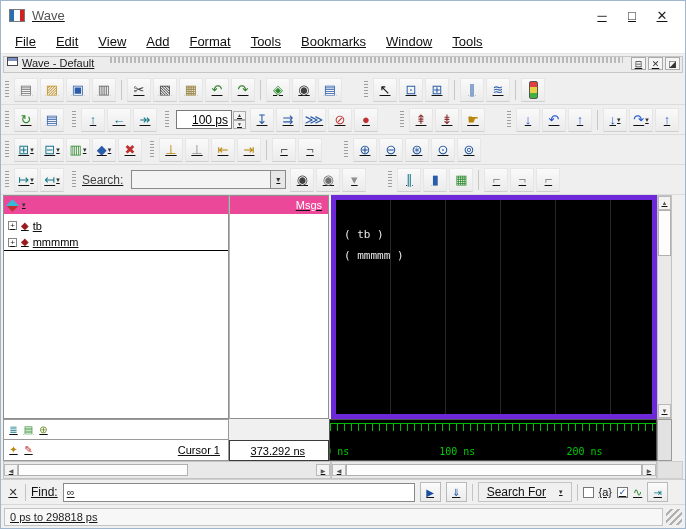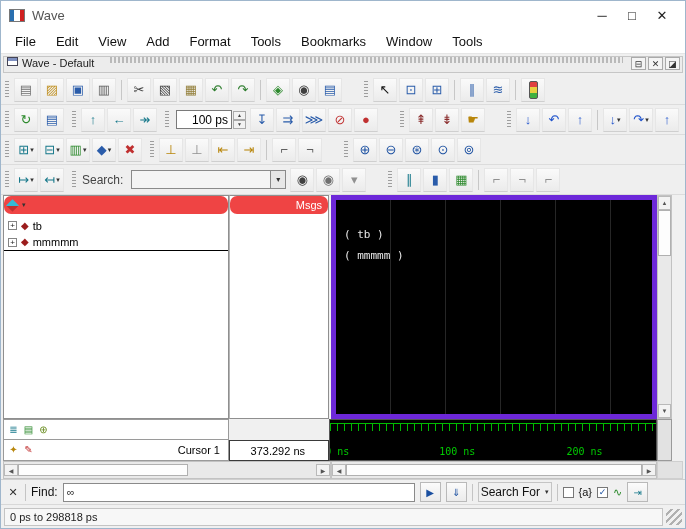--- a/index.html
+++ b/index.html
@@ -1,20 +1,20 @@
 <!DOCTYPE html>
 <html><head>
 <meta charset="utf-8">
 <style>
   * { box-sizing: border-box; margin: 0; padding: 0; }
   html,body { background:#9aa5b1; }
   body { font-family:"Liberation Sans", sans-serif; font-size:12px; color:#111; }
 
   .window { width:686px; height:529px; background:#f0f0f0; border:1px solid #9fb6cc;
-            display:flex; flex-direction:column; overflow:hidden; }
+            display:flex; flex-direction:column; overflow:hidden;text-decoration:underline; }
 
   
   .titlebar { height:28px; background:#fff; display:flex; align-items:center; padding:0 8px; flex:0 0 28px; }
   .app-icon { width:16px; height:13px; border:1px solid #777;
               background:linear-gradient(90deg,#2a6fb0 0 30%,#ffffff 30% 72%,#d02020 72%); }
   .title { margin-left:7px; font-size:13px; color:#555; }
   .winbtns { margin-left:auto; display:flex; }
   .winbtn { width:30px; text-align:center; font-size:13px; color:#222; cursor:default; }
 
   
@@ -55,21 +55,21 @@
   .tcombo { display:flex; align-items:center; margin:0 3px; }
   .tcombo-input { width:140px; height:19px; border:1px solid #8a8a8a; background:#f4f4f4; font-family:inherit; }
   .combo-caret { width:15px; height:19px; border:1px solid #8a8a8a; border-left:none; background:#e7e7e7;
                  font-size:8px; display:flex; align-items:center; justify-content:center; color:#333; }
   .tbtn.traffic::before { content:""; width:7px; height:16px; border-radius:2px; border:1px solid #555;
         background:linear-gradient(180deg,#e04040 0 33%,#e8d040 33% 66%,#40b040 66%); }
 
   
   .main { flex:1 1 auto; min-height:0; display:flex; margin:0 2px; }
   .tree-pane { width:226px; background:#fff; border:1px solid #8f8f8f; display:flex; flex-direction:column; }
-  .col-header { height:18px; background:#ef4444; flex:0 0 18px; display:flex; align-items:center;border-radius:7px; }
+  .col-header { height:18px; background:#ec4899; flex:0 0 18px; display:flex; align-items:center; }
   .layout-icon { width:9px; height:9px; margin:0 5px 0 4px; transform:rotate(45deg);
                  background:linear-gradient(135deg,#35b9d6 0 50%,#c03030 50%); }
   .hdr-caret { font-size:7px; color:#333; }
   .tree-body { flex:1; padding-top:3px; overflow:hidden; }
   .titem { display:flex; align-items:center; height:17px; padding-left:4px; gap:4px; font-size:11px; }
   .titem.underline { border-bottom:1px solid #000; }
   .expander { width:9px; height:9px; border:1px solid #848484; background:#fff; font-size:8px; line-height:7px;
               text-align:center; color:#222; flex:0 0 9px; }
   .diamond { color:#9b1c1c; font-size:10px; line-height:1; }
   .tlabeltext { color:#000; }
@@ -126,21 +126,21 @@
   .fsep { width:1px; height:17px; background:#c4c4c4; }
   .flabel { font-size:12px; color:#111; }
   .finput-wrap { flex:0 0 352px; height:19px; border:1px solid #8a8a8a; background:#fff;
                  display:flex; align-items:center; }
   .binoc { font-size:11px; color:#333; padding:0 3px; }
   .finput { flex:1; border:none; outline:none; height:15px; font-family:inherit; font-size:12px; background:#fff; }
   .fbtn { width:21px; height:20px; border:1px solid #b9b9b9; background:linear-gradient(#fbfbfb,#ebebeb);
           display:flex; align-items:center; justify-content:center; font-size:10px; padding:0; }
   .fbtn .blue { color:#1a4fa0; } .fbtn .teal { color:#16788a; }
   .fdrop { height:20px; border:1px solid #c4c4c4; background:#f0f0f0; font-family:inherit; font-size:12px;
-           color:#111; display:flex; align-items:center; gap:4px; padding:0 2px; }
+           color:#111; display:flex; align-items:center; gap:12px; padding:0 8px; }
   .fcheck { width:11px; height:11px; border:1px solid #777; background:#fff; display:inline-flex;
             align-items:center; justify-content:center; }
   .fcheck .tick { font-size:9px; color:#1a4fa0; line-height:1; }
   .fchecklabel { font-size:11px; color:#111; }
   .fwave { font-size:11px; color:#2d8a2d; }
 
   
   .statusbar { flex:0 0 24px; display:flex; align-items:center; padding:2px 3px; border-top:1px solid #d8d8d8; }
   .status-field { flex:1; height:18px; border:1px solid #c4c4c4; background:#f7f7f7; font-size:11px;
                   color:#222; padding:2px 5px; }

